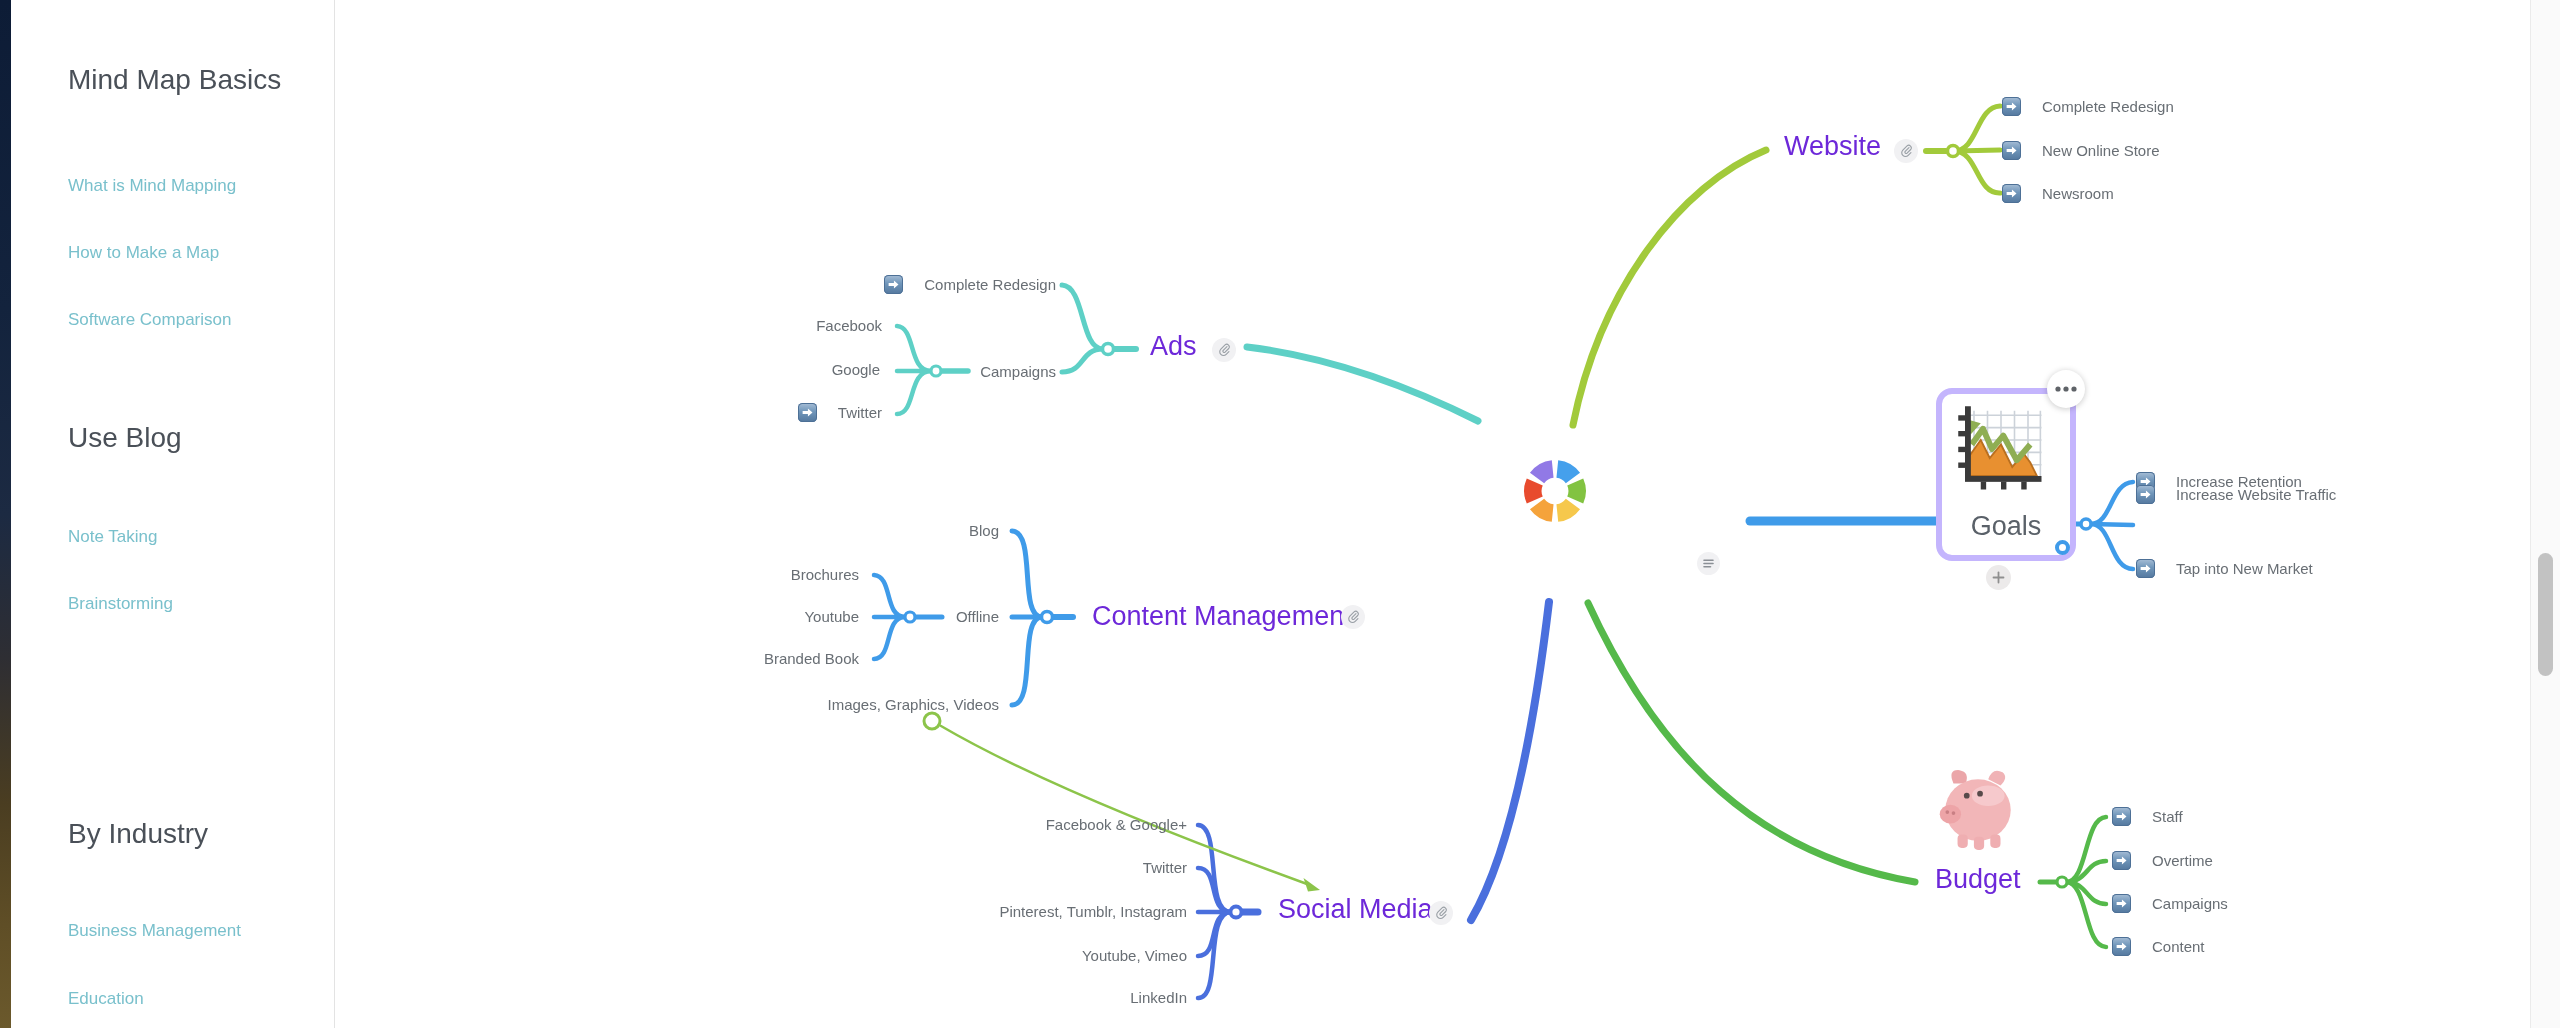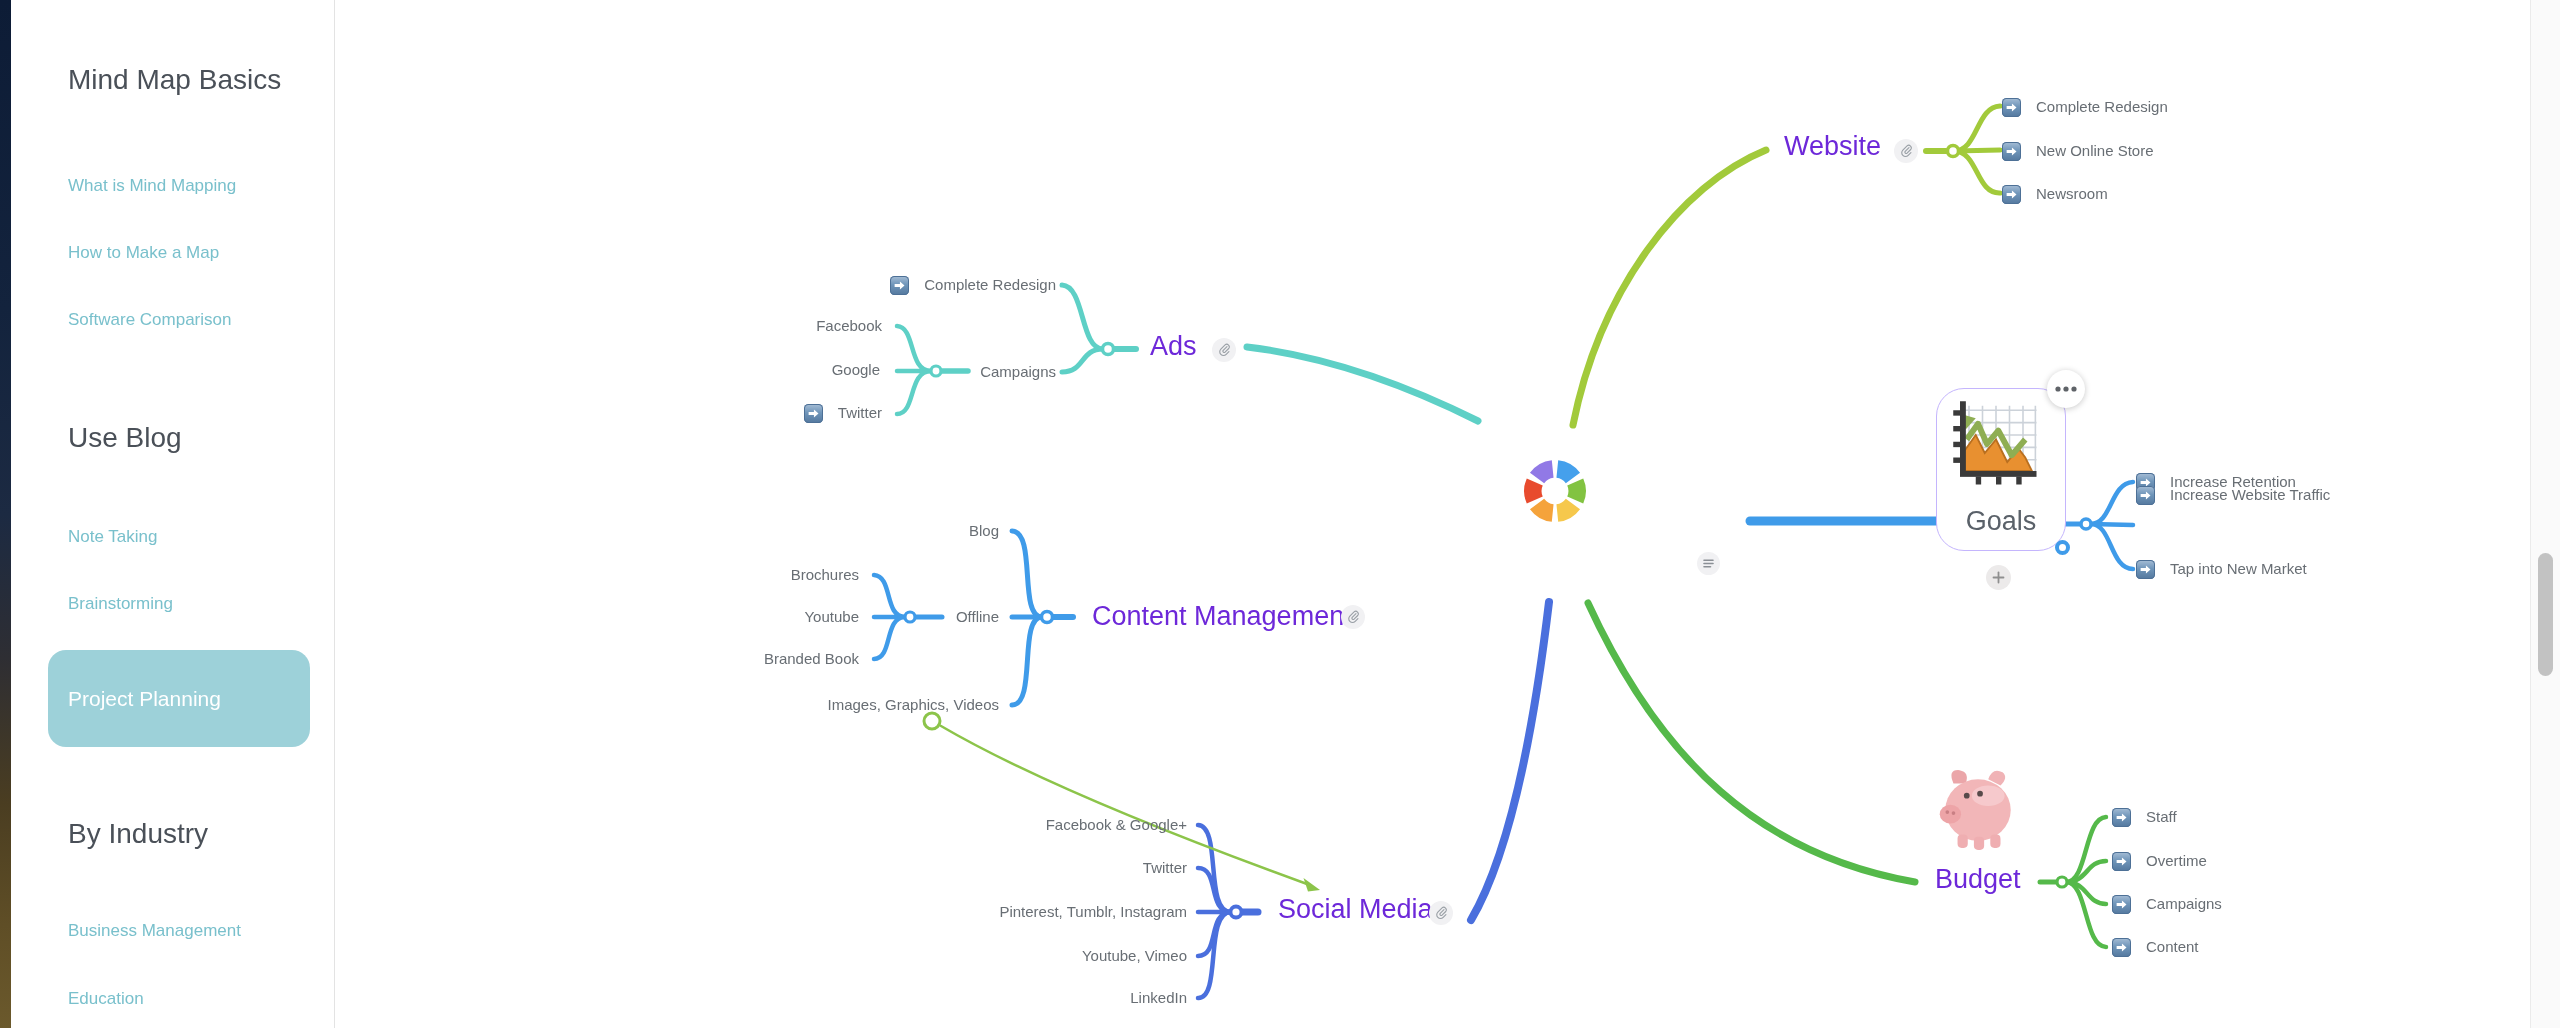--- a/index.html
+++ b/index.html
@@ -13,40 +13,40 @@
   .sidebar{position:absolute;left:11px;top:0;width:323px;height:1028px;background:#fff;
     border-right:1px solid #e3e3e3;}
   .side-h{position:absolute;left:57px;font-size:28px;font-weight:500;color:#4a5058;white-space:nowrap;}
   .side-a{position:absolute;left:57px;font-size:17px;color:#79c0cc;white-space:nowrap;cursor:pointer;}
   .side-pill{position:absolute;left:37px;top:650px;width:262px;height:97px;background:#9dd1d9;
     border-radius:18px;display:flex;align-items:center;cursor:pointer;}
   .side-pill span{margin-left:20px;font-size:21px;color:#ffffff;}
   #links{position:absolute;left:0;top:0;z-index:1;}
   .ovl{position:absolute;z-index:2;}
 
-  .row{position:absolute;z-index:2;display:flex;align-items:flex-end;gap:15px;height:20px;cursor:pointer;}
+  .row{position:absolute;z-index:2;display:flex;align-items:flex-start;gap:21px;height:20px;cursor:pointer;}
   .row .lbl{font-size:15px;color:#686e74;white-space:nowrap;line-height:20px;}
   .aicon{flex:0 0 19px;width:19px;height:19px;border-radius:4.5px;
     background:linear-gradient(180deg,#a7bed6 0%,#7096ba 45%,#54789e 100%);
     box-shadow:inset 0 0 0 1px #4d7096;display:flex;align-items:center;justify-content:center;}
   .aicon svg{width:13px;height:13px;display:block;}
 
   .blabel{position:absolute;z-index:2;font-size:27px;color:#6d28d9;white-space:nowrap;cursor:pointer;}
   .clip{position:absolute;z-index:2;width:24px;height:24px;border-radius:50%;background:#f1f1f3;
     display:flex;align-items:center;justify-content:center;cursor:pointer;}
   .clip svg{width:14px;height:14px;display:block;}
 
   .root-title{position:absolute;left:1390px;top:543px;width:300px;text-align:center;z-index:2;
     font-size:31px;font-weight:700;color:#3f454c;white-space:nowrap;letter-spacing:.3px;cursor:pointer;}
   .note-ic{position:absolute;left:1697px;top:552px;width:23px;height:23px;border-radius:50%;
     background:#f1f1f3;display:flex;align-items:center;justify-content:center;z-index:2;cursor:pointer;}
 
   
   .goals-box{position:absolute;left:1936px;top:388px;width:128px;height:161px;background:#fff;
-    border:1px solid #c4b5fd;border-radius:28px;z-index:2;cursor:pointer;}
+    border:6px solid #c4b5fd;border-radius:16px;z-index:2;cursor:pointer;}
   .goals-label{position:absolute;left:0;top:117px;width:100%;text-align:center;
     font-size:27px;color:#5a6169;}
   .menu-dots{position:absolute;left:2047px;top:370px;width:38px;height:38px;border-radius:50%;
     background:#fff;box-shadow:0 1px 6px rgba(0,0,0,.22);z-index:3;display:flex;
     align-items:center;justify-content:center;cursor:pointer;}
   .handle{position:absolute;left:2055px;top:540px;width:15px;height:15px;border-radius:50%;
     background:#fff;border:4px solid #3f9be9;box-sizing:border-box;z-index:3;cursor:pointer;}
   .plus-btn{position:absolute;left:1986px;top:565px;width:25px;height:25px;border-radius:50%;
     background:#eceaea;z-index:3;display:flex;align-items:center;justify-content:center;cursor:pointer;}
 
@@ -64,23 +64,20 @@
 
   <aside class="sidebar">
     <div class="side-h" style="top:64px">Mind Map Basics</div>
     <div class="side-a" style="top:176px">What is Mind Mapping</div>
     <div class="side-a" style="top:243px">How to Make a Map</div>
     <div class="side-a" style="top:310px">Software Comparison</div>
 
     <div class="side-h" style="top:422px">Use Blog</div>
     <div class="side-a" style="top:527px">Note Taking</div>
     <div class="side-a" style="top:594px">Brainstorming</div>
-    <div class="side-pill">
-      <span>Project Planning</span>
-    </div>
 
     <div class="side-h" style="top:818px">By Industry</div>
     <div class="side-a" style="top:921px">Business Management</div>
     <div class="side-a" style="top:989px">Education</div>
   </aside>
 
   <svg id="links" width="2560" height="1028" viewBox="0 0 2560 1028">
     <g fill="none" stroke-linecap="round">
 
       <path d="M1573 425 C1600 290 1680 185 1766 150" stroke="#a2ca3b" stroke-width="7"></path>

